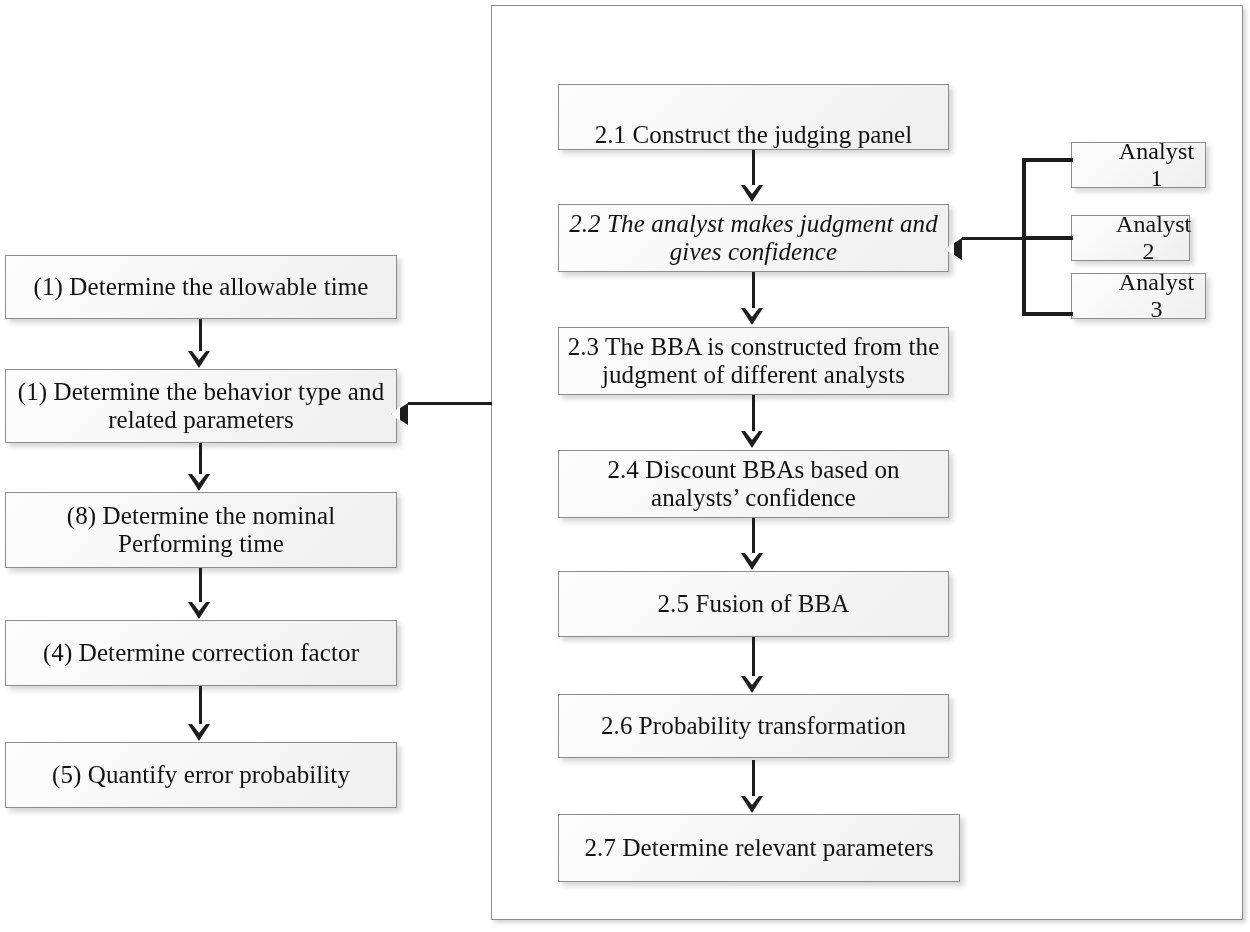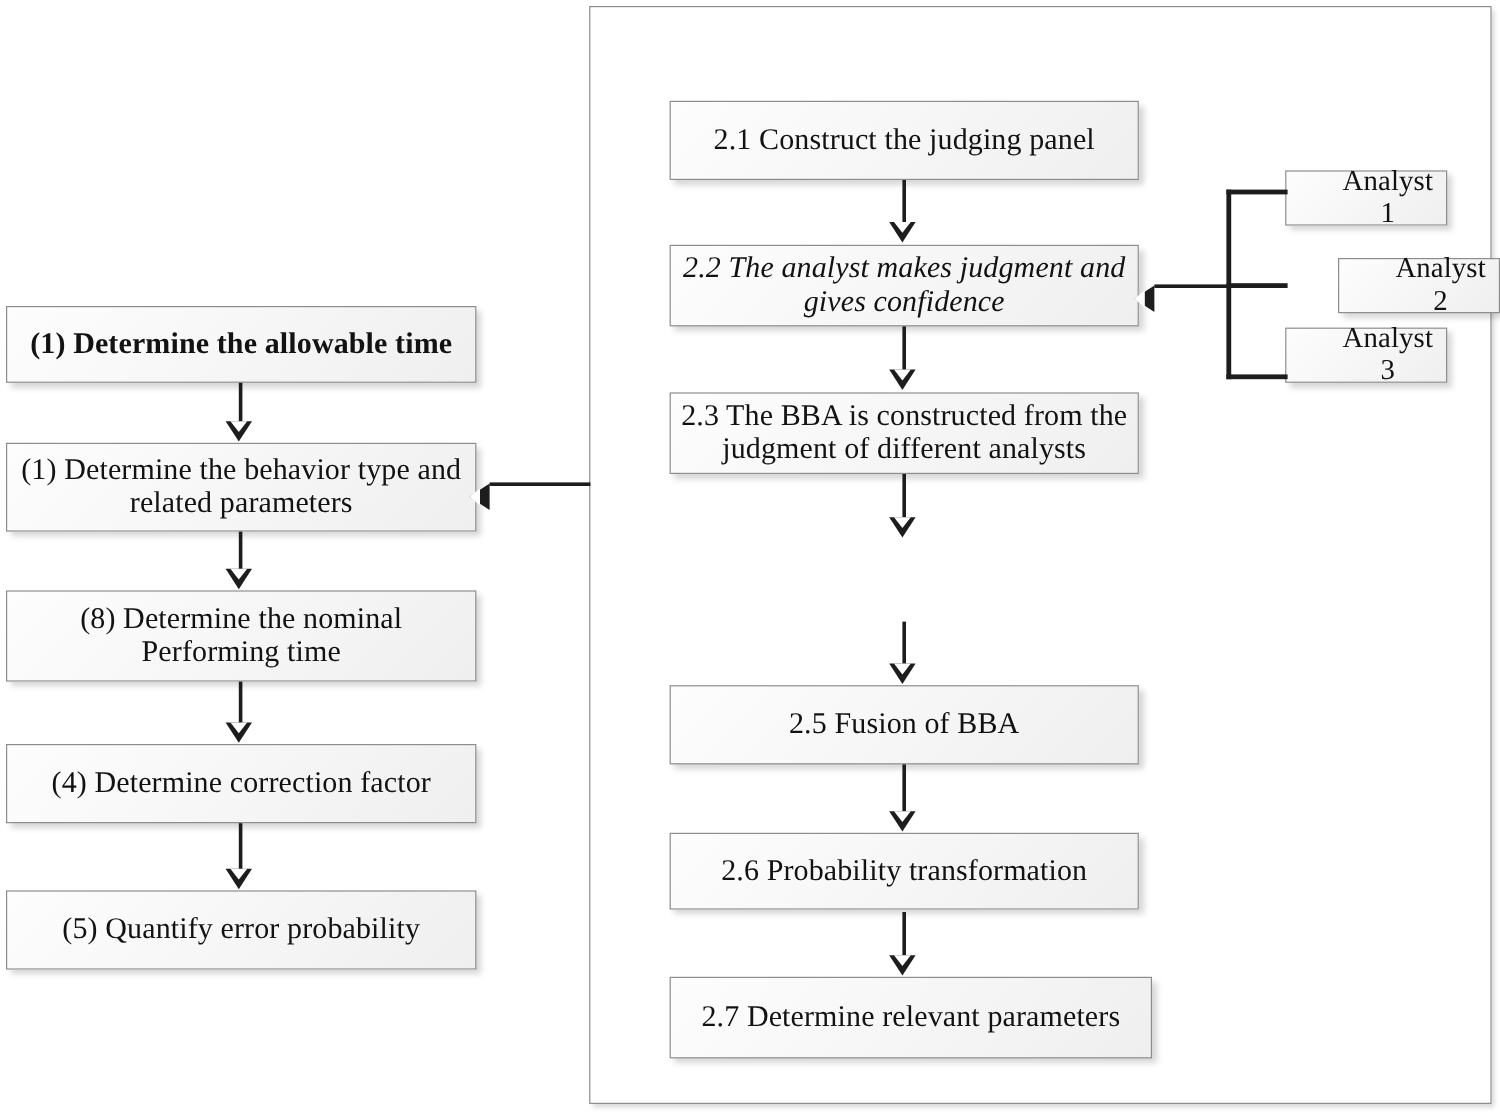--- a/index.html
+++ b/index.html
@@ -107,21 +107,21 @@
     background: #1d1d1d;
   }
 </style>
 </head>
 <body>
 
 <div id="canvas">
 
   <div class="panel"></div>
 
-  <div class="box" style="left:5px; top:255px; width:392px; height:64px;font-weight:bold;">
+  <div class="box" style="left:5px; top:255px; width:392px; height:64px;">
     <span>(1) Determine the allowable time</span>
   </div>
 
   <div class="box" style="left:5px; top:369px; width:392px; height:74px;">
     <span>(1) Determine the behavior type and related parameters</span>
   </div>
 
   <div class="box" style="left:5px; top:492px; width:392px; height:76px;">
     <span>(8) Determine the nominal Performing time</span>
   </div>
@@ -142,32 +142,35 @@
 
   <div class="vline" style="left:199px; top:568px; height:36px;"></div>
   <div class="arrow-down" style="left:188px; top:602px;"></div>
 
   <div class="vline" style="left:199px; top:686px; height:40px;"></div>
   <div class="arrow-down" style="left:188px; top:724px;"></div>
 
   <div class="hline" style="left:408px; top:402px; width:84px;"></div>
   <div class="arrow-left" style="left:391px; top:403px;"></div>
 
-  <div class="box" style="left:558px; top:84px; width:391px; height:66px;">
+  <div class="box" style="left:558px; top:84px; width:391px; height:66px;align-items:flex-end;">
     <span>2.1 Construct the judging panel</span>
   </div>
 
   <div class="box" style="left:558px; top:204px; width:391px; height:68px;font-style:italic;">
     <span>2.2 The analyst makes judgment and gives confidence</span>
   </div>
 
   <div class="box" style="left:558px; top:327px; width:391px; height:68px;">
     <span>2.3 The BBA is constructed from the judgment of different analysts</span>
   </div>
 
+  <div class="box" style="left:558px; top:450px; width:391px; height:68px;">
+    <span>2.4 Discount BBAs based on analysts’  confidence</span>
+  </div>
 
   <div class="box" style="left:558px; top:571px; width:391px; height:66px;">
     <span>2.5 Fusion of BBA</span>
   </div>
 
   <div class="box" style="left:558px; top:694px; width:391px; height:64px;">
     <span>2.6 Probability transformation</span>
   </div>
 
   <div class="box" style="left:558px; top:814px; width:402px; height:68px;">
@@ -189,21 +192,21 @@
   <div class="vline" style="left:752px; top:637px; height:40px;"></div>
   <div class="arrow-down" style="left:741px; top:676px;"></div>
 
   <div class="vline" style="left:752px; top:760px; height:37px;"></div>
   <div class="arrow-down" style="left:741px; top:796px;"></div>
 
   <div class="box small" style="left:1071px; top:142px; width:135px; height:46px;">
     <span>Analyst 1</span>
   </div>
 
-  <div class="box small" style="left:1071px; top:215px; width:135px; height:46px;margin-left:44px;">
+  <div class="box small" style="left:1071px; top:215px; width:119px; height:46px;">
     <span>Analyst 2</span>
   </div>
 
   <div class="box small" style="left:1071px; top:273px; width:135px; height:46px;">
     <span>Analyst 3</span>
   </div>
 
   <div class="bus" style="left:1022px; top:158px; width:4px; height:158px;"></div>
   <div class="bus" style="left:1022px; top:158px; width:51px; height:4px;"></div>
   <div class="bus" style="left:1022px; top:236px; width:51px; height:4px;"></div>

